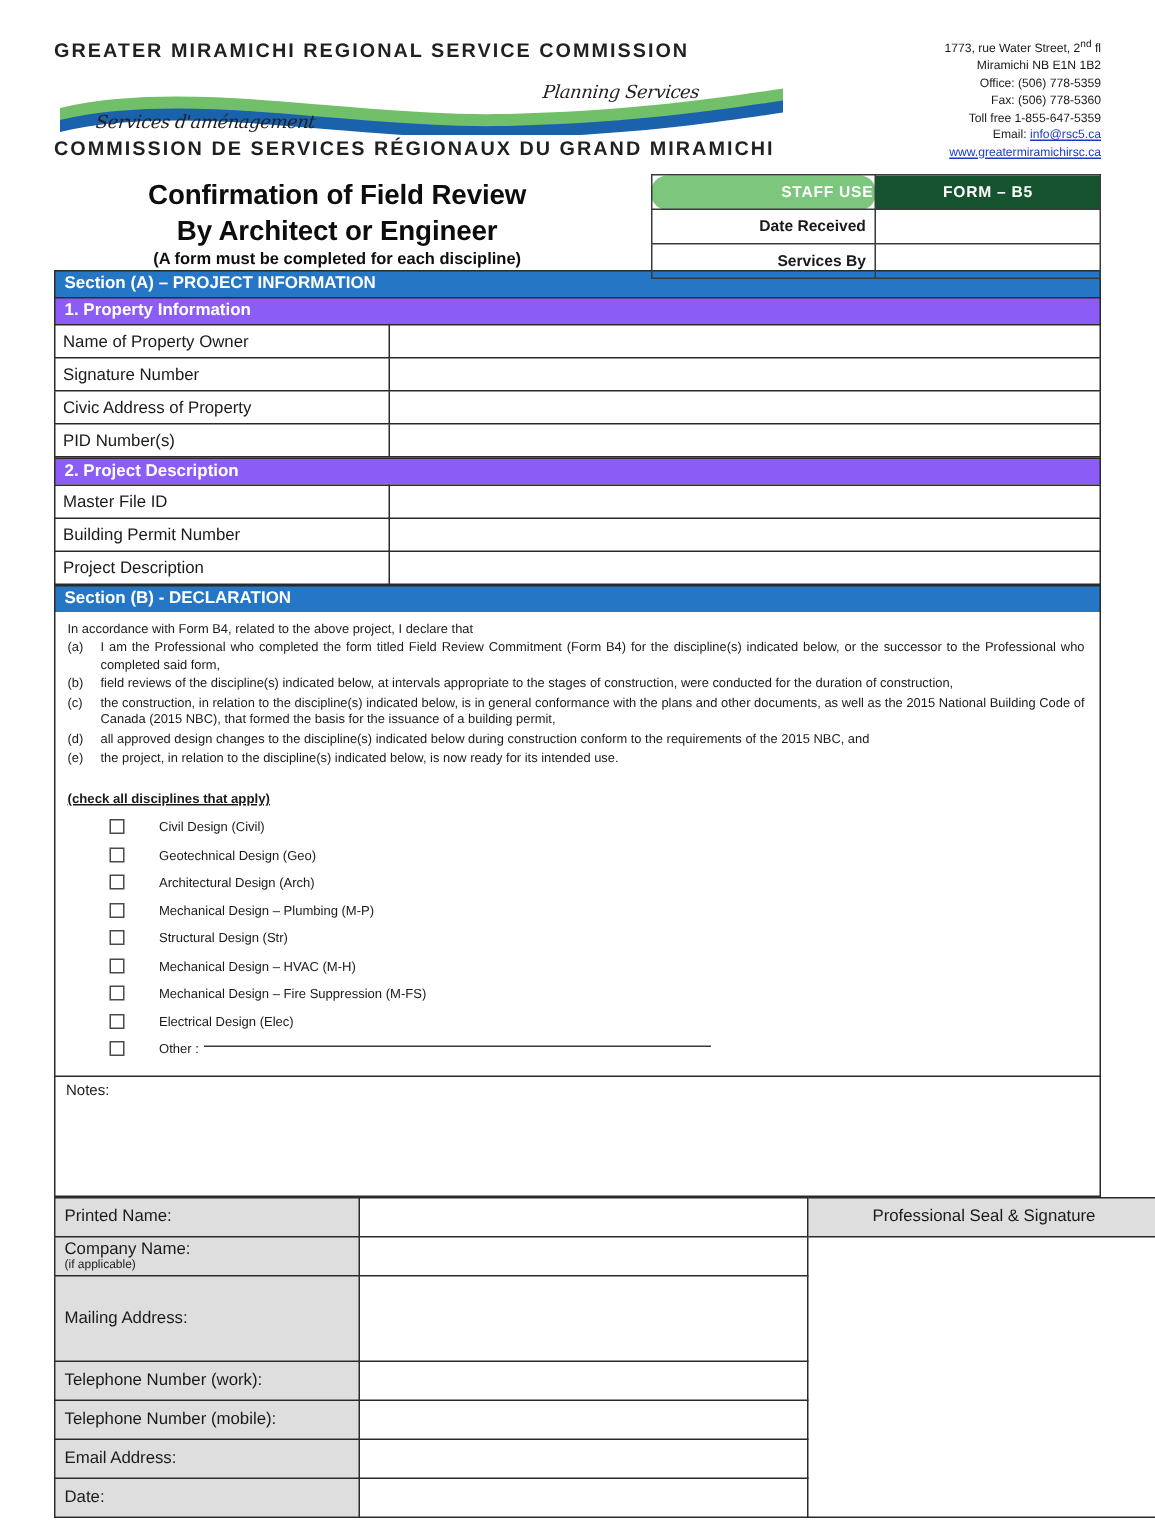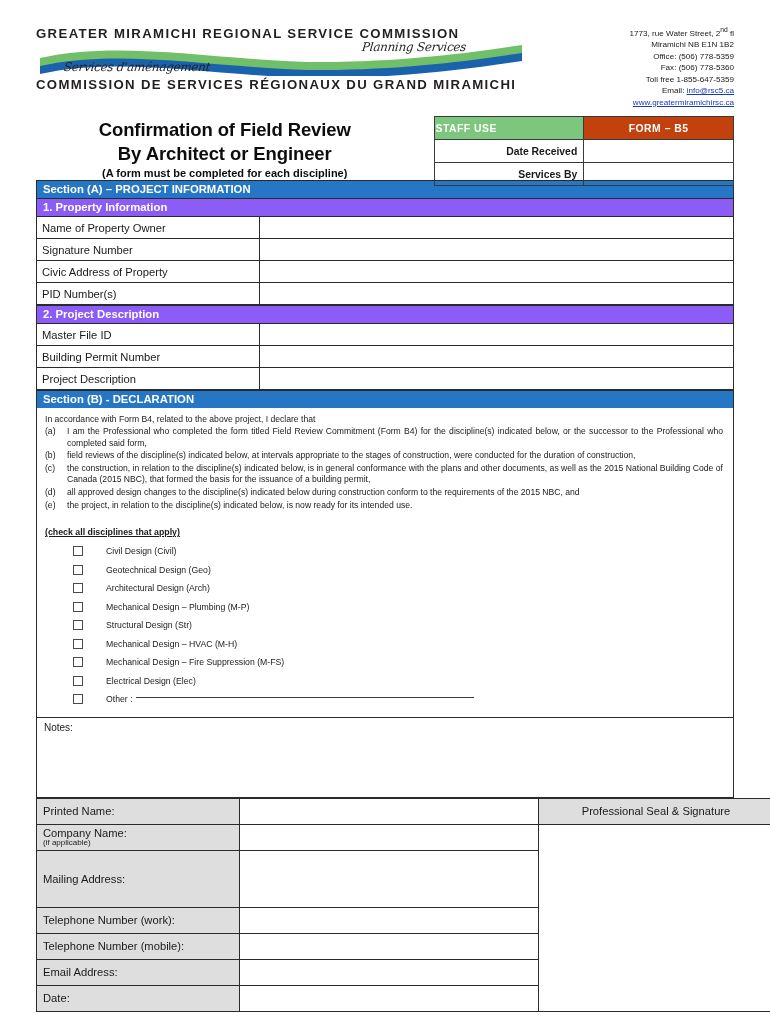--- a/index.html
+++ b/index.html
@@ -37,21 +37,21 @@
   }
   .logo-line-top,
   .logo-line-bottom {
     font-size: 13.2px;
     font-weight: bold;
     letter-spacing: 1.35px;
     color: #231f20;
     white-space: nowrap;
     font-family: "Liberation Sans", sans-serif;
   }
-  .logo-line-top { margin-bottom: 1px; }
+  .logo-line-top { margin-bottom: 15px; }
   .logo-line-bottom { margin-top: 1px; }
   .swoosh-wrap {
     position: relative;
     height: 34px;
     width: 490px;
     margin: 1px 0 0 0;
   }
   .swoosh-wrap svg { display: block; }
   .script-en {
     position: absolute;
@@ -125,26 +125,27 @@
   }
   table.staff td {
     border: 1px solid #3a3a3a;
     height: 20px;
     font-size: 10.4px;
   }
   td.staff-use {
     background: #7DC67D;
     color: #ffffff;
     font-weight: bold;
-    text-align: left;
+    text-align: right;
     letter-spacing: 0.5px;
     border-color: #3a3a3a;
+    border-radius: 11px;
   }
   td.form-id {
-    background: #c2410c;
+    background: #14532d;
     color: #ffffff;
     font-weight: bold;
     text-align: center;
     letter-spacing: 0.5px;
   }
   td.staff-label {
     text-align: right;
     padding-right: 6px;
     font-weight: bold;
     font-size: 10.6px;

